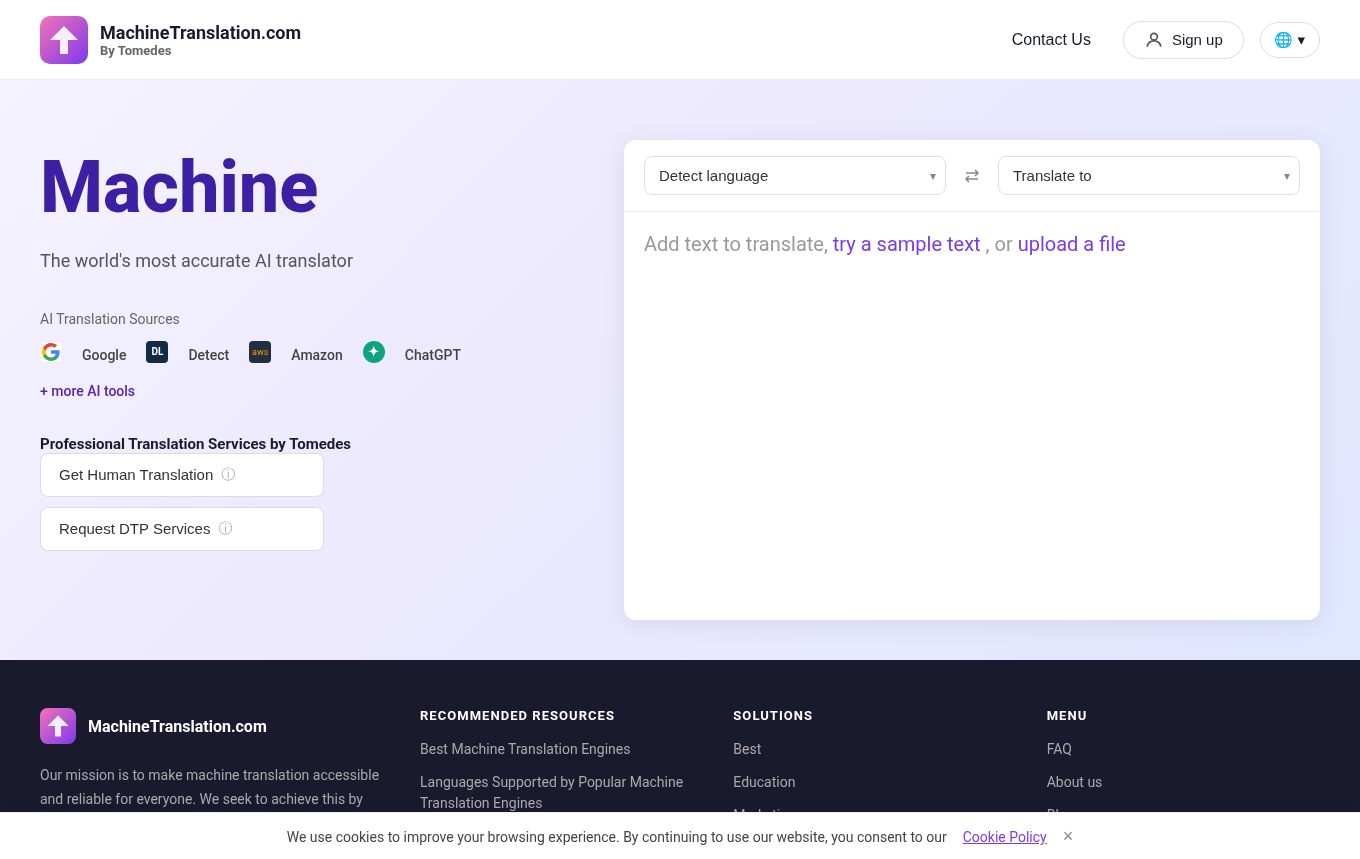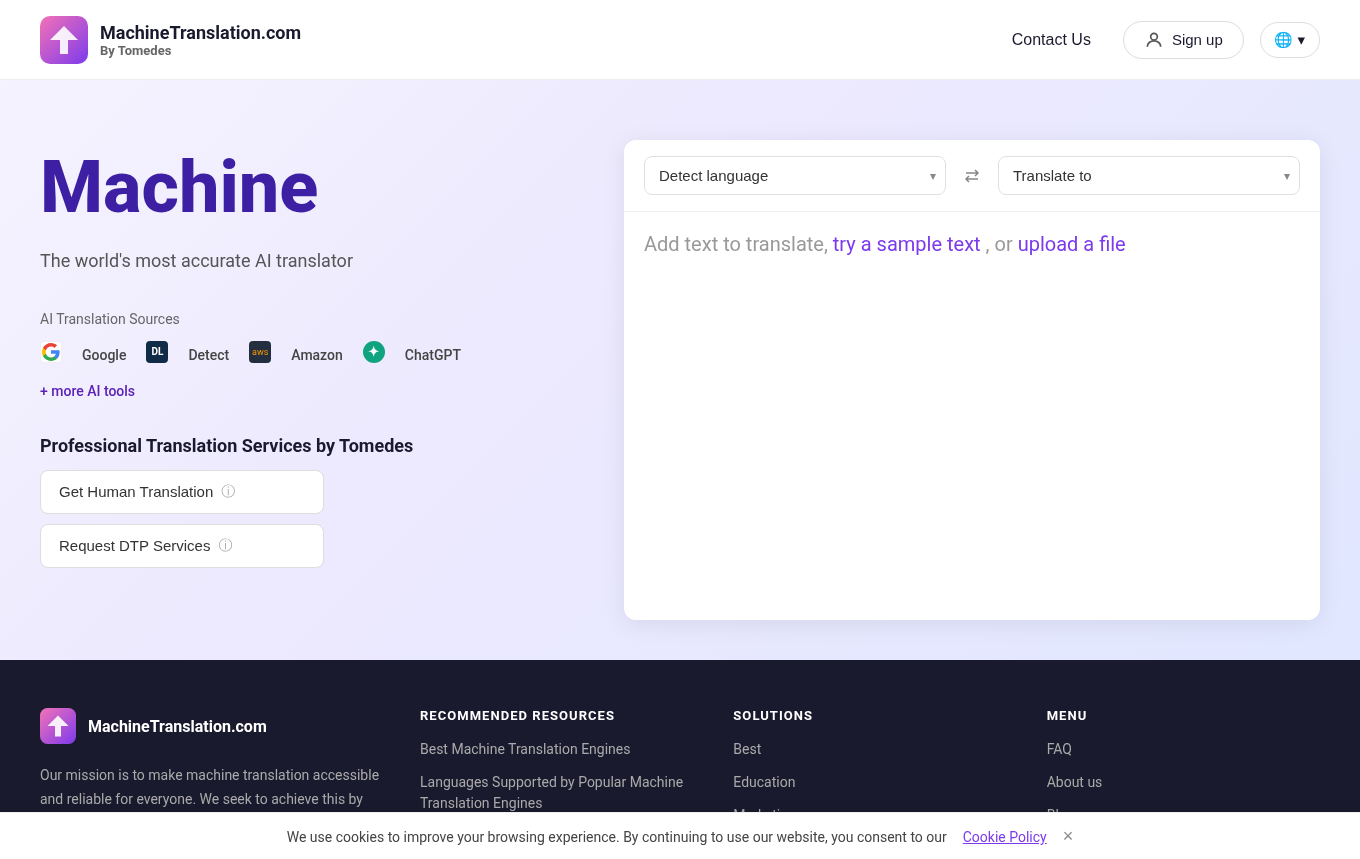--- a/index.html
+++ b/index.html
@@ -119,24 +119,24 @@
       justify-content: center;
       font-size: 14px;
     }
     .google-icon { background: #fff; border: 1px solid #eee; }
     .deepl-icon { background: #0f2b46; color: #fff; font-size: 10px; font-weight: 700; }
     .amazon-icon { background: #ff9900; color: #fff; font-size: 10px; font-weight: 400; }
     .chatgpt-icon { background: #10a37f; color: #fff; font-size: 10px; font-weight: 700; }
     .more-tools { font-size: 14px; color: #5b21b6; font-weight: 500; cursor: pointer; }
 
     .professional-label {
-      font-size: 18px;
+      font-size: 15px;
       font-weight: 700;
       color: #1a1a2e;
-      margin-bottom: 14px;
+      margin-bottom: 0;
     }
     .service-btn {
       display: flex;
       align-items: center;
       gap: 8px;
       background: #fff;
       border: 1px solid #ddd;
       border-radius: 8px;
       padding: 12px 18px;
       font-size: 15px;

